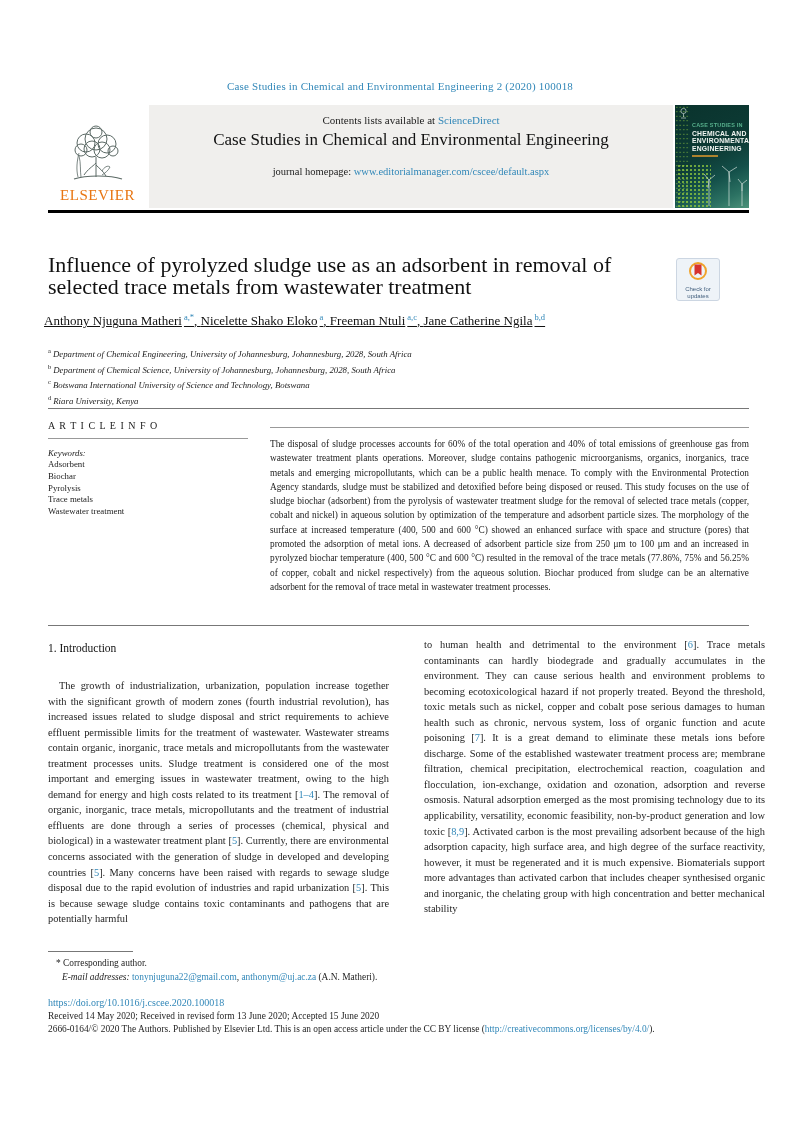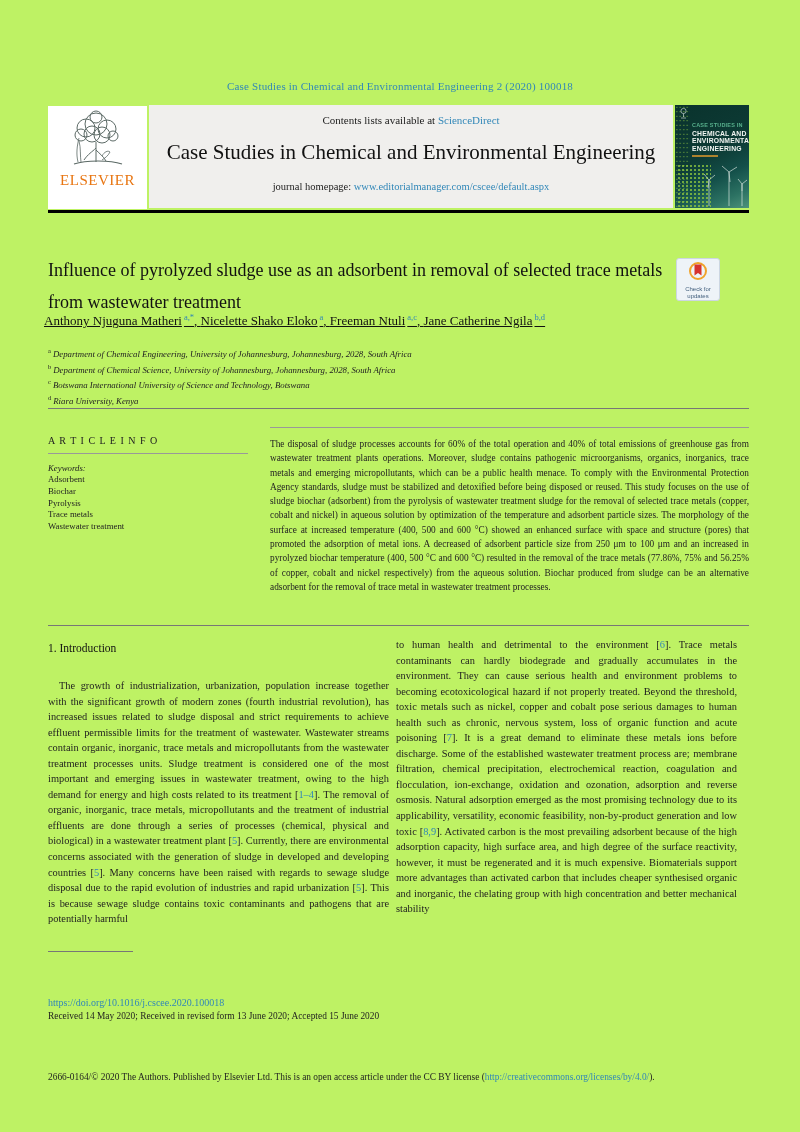--- a/index.html
+++ b/index.html
@@ -4,89 +4,89 @@
 <style>
   :root{
     --link:#3187b8;
     --orange:#e87511;
     --ink:#1c1c1c;
     --cover-bg:#0d3b35;
     --cover-green:#8dc63f;
   }
   *{margin:0;padding:0;box-sizing:border-box;}
   body{background:#888;display:flex;justify-content:center;font-family:"Liberation Serif",serif;}
-  .page{position:relative;width:800px;height:1132px;background:#bef264;color:var(--ink);overflow:hidden;}
+  .page{position:relative;width:800px;height:1132px;background:#ffffff;color:var(--ink);overflow:hidden;}
 
   .citation-line{position:absolute;top:80px;left:0;width:100%;text-align:center;font-size:11px;color:var(--link);letter-spacing:.2px;}
 
   
   .header{position:absolute;top:105px;left:48px;width:701px;height:103px;}
-  .logo-box{position:absolute;left:0;top:1px;width:99px;height:103px;background:#fff;text-align:center;}
+  .logo-box{position:absolute;left:0;top:16px;width:99px;height:103px;background:#fff;text-align:center;}
   .logo-box svg{display:block;margin:2px auto 0;}
   .elsevier-word{font-family:"Liberation Serif",serif;color:var(--orange);font-size:15px;letter-spacing:.5px;margin-top:-2px;}
   .banner{position:absolute;left:101px;top:0;width:524px;height:103px;background:#f0efed;text-align:center;padding-top:9px;}
   .contents-line{font-size:11px;color:#222;}
   .contents-line a{color:var(--link);text-decoration:none;}
-  .journal-title{font-size:21px;color:#111;margin-top:14px;}
+  .journal-title{font-size:17px;color:#111;margin-top:4px;}
   .homepage-line{font-size:10.5px;color:#222;margin-top:16px;}
   .homepage-line a{color:var(--link);text-decoration:none;}
   .cover{position:absolute;right:0;top:0;width:74px;height:103px;background:linear-gradient(155deg,#0a332d 0%,#0d3b35 48%,#14504a 68%,#2c7263 86%,#4e937b 100%);overflow:hidden;}
   .cover .dots{position:absolute;left:0;top:0;width:15px;height:103px;background-image:radial-gradient(circle,rgba(141,198,63,.75) .8px,transparent 1px);background-size:3.5px 4.5px;opacity:.8;}
   .cover .dots2{position:absolute;left:2px;bottom:0;width:34px;height:44px;background-image:radial-gradient(circle,rgba(141,198,63,.9) .9px,transparent 1.1px);background-size:4px 4px;opacity:.85;}
   .cover-title{position:absolute;left:17px;top:17px;text-align:left;font-family:"Liberation Sans",sans-serif;line-height:7.5px;}
   .cover-title .l1{color:#57b08c;font-size:5.5px;font-weight:bold;letter-spacing:.2px;}
   .cover-title .lw{color:#f2f6f2;font-size:6.8px;font-weight:bold;letter-spacing:.2px;}
   .cover-editor-bar{position:absolute;left:17px;top:50px;width:26px;height:2px;background:#c98f2d;opacity:.85;}
   .cover-tree{position:absolute;left:4px;top:3px;opacity:.9;}
   .cover-turbines{position:absolute;right:2px;bottom:2px;}
   .header-rule{position:absolute;top:210px;left:48px;width:701px;height:3px;background:#000;}
 
   
-  .title{position:absolute;top:254px;left:48px;width:625px;font-size:18px;line-height:32px;color:#111;}
+  .title{position:absolute;top:254px;left:48px;width:625px;font-size:22px;line-height:22px;color:#111;}
   .check-badge{position:absolute;top:258px;left:676px;width:44px;height:43px;background:#eef3f8;border:1px solid #ccd6e2;border-radius:3px;text-align:center;padding-top:2px;cursor:pointer;}
   .check-badge .txt{font-family:"Liberation Sans",sans-serif;font-size:6px;line-height:6.5px;color:#44607e;margin-top:1px;}
 
   .authors{position:absolute;top:312px;left:44px;width:660px;font-size:13px;color:#111;text-decoration:underline;}
   .authors sup{color:var(--link);font-size:8.5px;margin-left:2px;}
   .affiliations{position:absolute;top:345px;left:48px;width:660px;font-style:italic;font-size:8.8px;line-height:12.6px;color:#222;}
   .affiliations sup{font-size:6.5px;font-style:normal;margin-right:2px;}
 
   
   .rule{position:absolute;left:48px;width:701px;height:1px;background:#777;}
   .rule-top{top:408px;}
   .rule-bottom{top:625px;}
-  .article-info{position:absolute;top:435px;left:48px;width:200px;}
+  .article-info{position:absolute;top:420px;left:48px;width:200px;}
   .block-heading{font-size:10px;color:#222;letter-spacing:1px;}
   .heading-rule{height:1px;background:#999;margin-top:7px;margin-bottom:9px;}
   .keywords-label{font-style:italic;font-size:8.8px;color:#222;margin-bottom:1px;}
   .keyword{font-size:8.8px;line-height:11.8px;color:#222;}
   .abstract{position:absolute;top:420px;left:270px;width:479px;}
   .abstract-text{font-size:9.3px;line-height:14.3px;text-align:justify;color:#222;}
 
   .watermark{position:absolute;top:550px;left:302px;display:flex;align-items:center;font-family:"Liberation Sans",sans-serif;font-weight:bold;font-size:47px;letter-spacing:-2.5px;color:#161616;opacity:.93;pointer-events:none;}
   .watermark .pencil{display:inline-block;width:11px;height:42px;margin:0 2px 6px 3px;background:linear-gradient(#f6c44a 0 16%,#ef8d1c 16% 52%,#e56f12 52% 80%,#2f2417 80% 100%);clip-path:polygon(12% 0,88% 0,88% 76%,50% 100%,12% 76%);}
 
   
   .intro-heading{position:absolute;top:642px;left:48px;font-size:11.5px;font-weight:normal;color:#111;}
   .col{position:absolute;width:341px;font-size:10.4px;line-height:15.55px;text-align:justify;color:#1e1e1e;}
   .col-left{top:668px;left:48px;text-indent:11px;margin-top:10px;}
-  .col-right{top:637px;left:396px;}
+  .col-right{top:637px;left:424px;}
   .cite{color:var(--link);}
 
   
   .footnote-rule{position:absolute;top:951px;left:48px;width:85px;height:1px;background:#777;}
   .footnote{position:absolute;top:957px;left:48px;width:660px;font-size:9.4px;line-height:13.5px;color:#1e1e1e;}
   .footnote .line1{padding-left:8px;}
   .footnote .line2{padding-left:14px;}
   .footnote .em-label{font-style:italic;}
   .footnote a{color:var(--link);text-decoration:none;}
   .doi{position:absolute;top:997px;left:48px;font-size:10px;}
   .doi a{color:var(--link);text-decoration:none;}
   .received{position:absolute;top:1011px;left:48px;font-size:9.4px;color:#1e1e1e;}
-  .copyright{position:absolute;top:1024px;left:48px;width:705px;font-size:9.4px;color:#1e1e1e;margin-top:48px;}
+  .copyright{position:absolute;top:1024px;left:48px;width:705px;font-size:9.4px;color:#1e1e1e;}
   .copyright a{color:var(--link);text-decoration:none;}
 </style>
 </head>
 <body>
 
 <div class="page">
 
   <div class="citation-line">Case Studies in Chemical and Environmental Engineering 2 (2020) 100018</div>
 
   <div class="header">
@@ -189,20 +189,27 @@
   </div>
 
 
   <div class="rule rule-bottom"></div>
 
   <div class="intro-heading">1. Introduction</div>
   <div class="col col-left">The growth of industrialization, urbanization, population increase together with the significant growth of modern zones (fourth industrial revolution), has increased issues related to sludge disposal and strict requirements to achieve effluent permissible limits for the treatment of wastewater. Wastewater streams contain organic, inorganic, trace metals and micropollutants from the wastewater treatment processes units. Sludge treatment is considered one of the most important and emerging issues in wastewater treatment, owing to the high demand for energy and high costs related to its treatment [<span class="cite">1–4</span>]. The removal of organic, inorganic, trace metals, micropollutants and the treatment of industrial effluents are done through a series of processes (chemical, physical and biological) in a wastewater treatment plant [<span class="cite">5</span>]. Currently, there are environmental concerns associated with the generation of sludge in developed and developing countries [<span class="cite">5</span>]. Many concerns have been raised with regards to sewage sludge disposal due to the rapid evolution of industries and rapid urbanization [<span class="cite">5</span>]. This is because sewage sludge contains toxic contaminants and pathogens that are potentially harmful</div>
   <div class="col col-right">to human health and detrimental to the environment [<span class="cite">6</span>]. Trace metals contaminants can hardly biodegrade and gradually accumulates in the environment. They can cause serious health and environment problems to becoming ecotoxicological hazard if not properly treated. Beyond the threshold, toxic metals such as nickel, copper and cobalt pose serious damages to human health such as chronic, nervous system, loss of organic function and acute poisoning [<span class="cite">7</span>]. It is a great demand to eliminate these metals ions before discharge. Some of the established wastewater treatment process are; membrane filtration, chemical precipitation, electrochemical reaction, coagulation and flocculation, ion-exchange, oxidation and ozonation, adsorption and reverse osmosis. Natural adsorption emerged as the most promising technology due to its applicability, versatility, economic feasibility, non-by-product generation and low toxic [<span class="cite">8,9</span>]. Activated carbon is the most prevailing adsorbent because of the high adsorption capacity, high surface area, and high degree of the surface reactivity, however, it must be regenerated and it is much expensive. Biomaterials support more advantages than activated carbon that includes cheaper synthesised organic and inorganic, the chelating group with high concentration and better mechanical stability</div>
 
   <div class="footnote-rule"></div>
+  <div class="footnote">
+    <div class="line1">* Corresponding author.</div>
+    <div class="line2">
+      <span class="em-label">E-mail addresses:</span>
+      <a href="#">tonynjuguna22@gmail.com</a><span>, </span><a href="#">anthonym@uj.ac.za</a><span> (A.N. Matheri).</span>
+    </div>
+  </div>
 
   <div class="doi">
     <a href="#">https://doi.org/10.1016/j.cscee.2020.100018</a>
   </div>
   <div class="received">Received 14 May 2020; Received in revised form 13 June 2020; Accepted 15 June 2020</div>
   <div class="copyright">
     <span>2666-0164/© 2020 The Authors. Published by Elsevier Ltd. This is an open access article under the CC BY license (</span><a href="#">http://creativecommons.org/licenses/by/4.0/</a><span>).</span>
   </div>
 
 </div>

